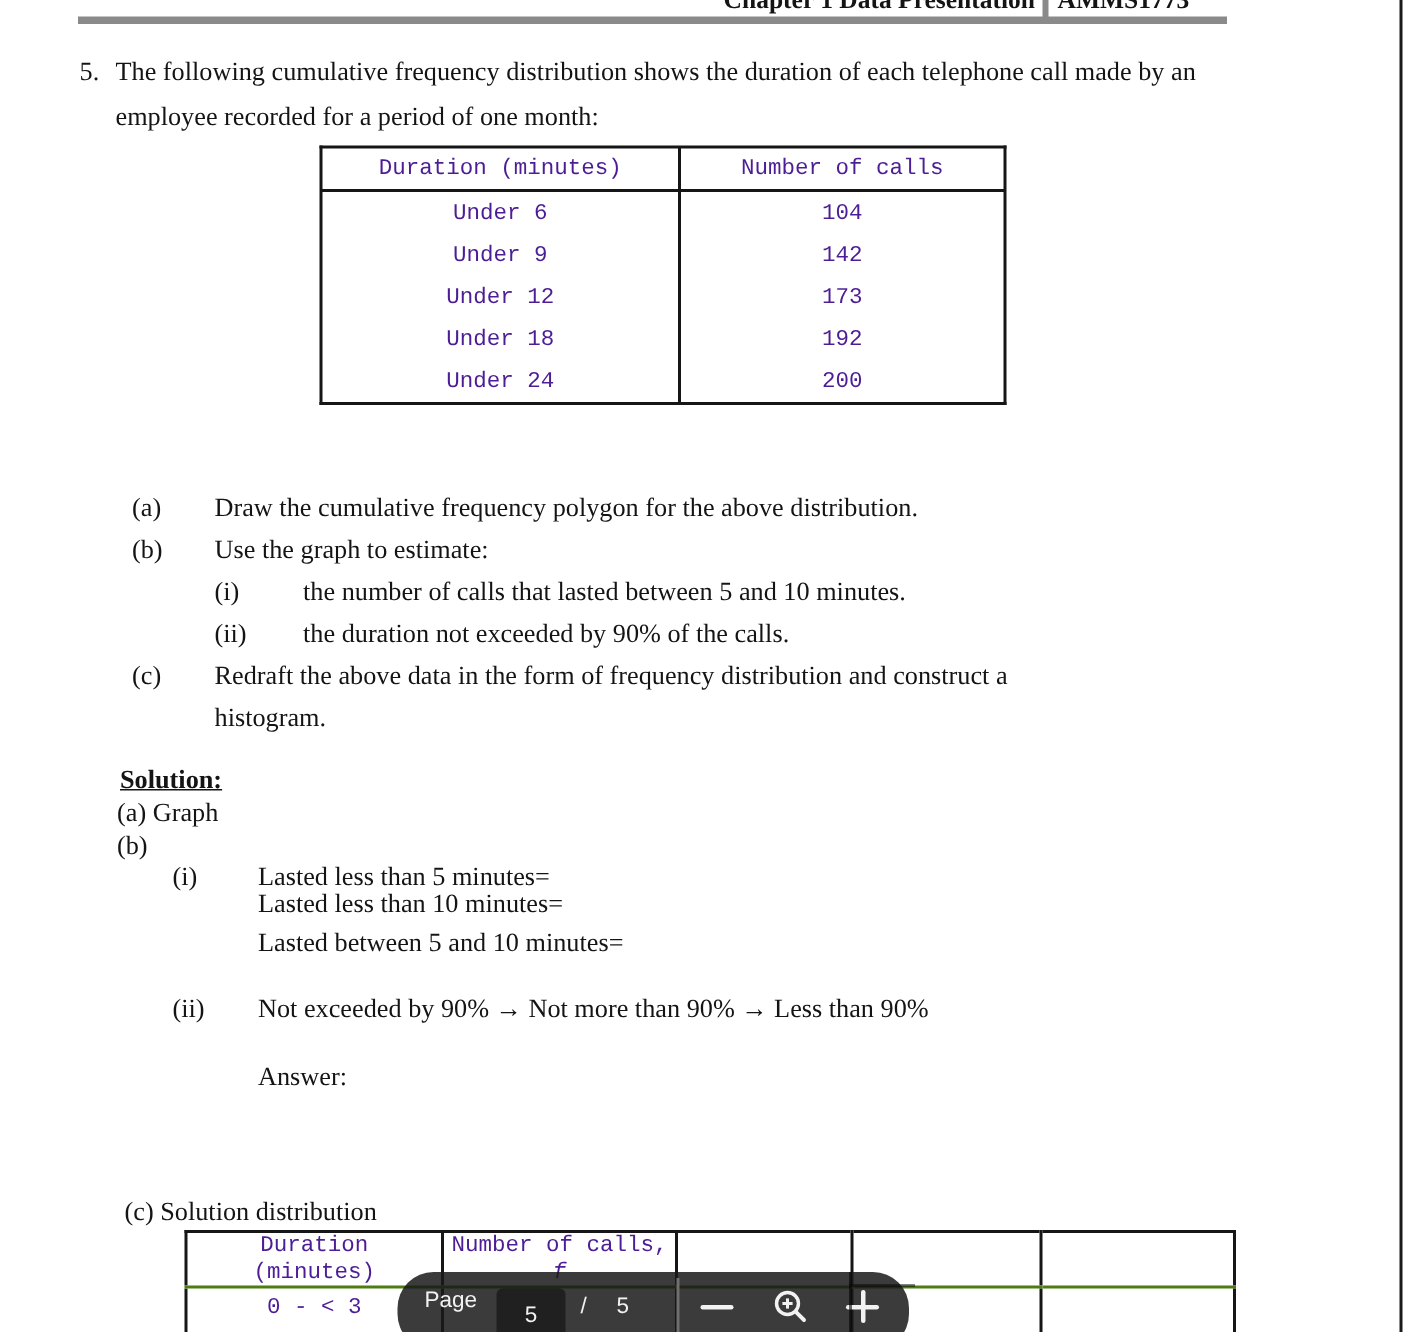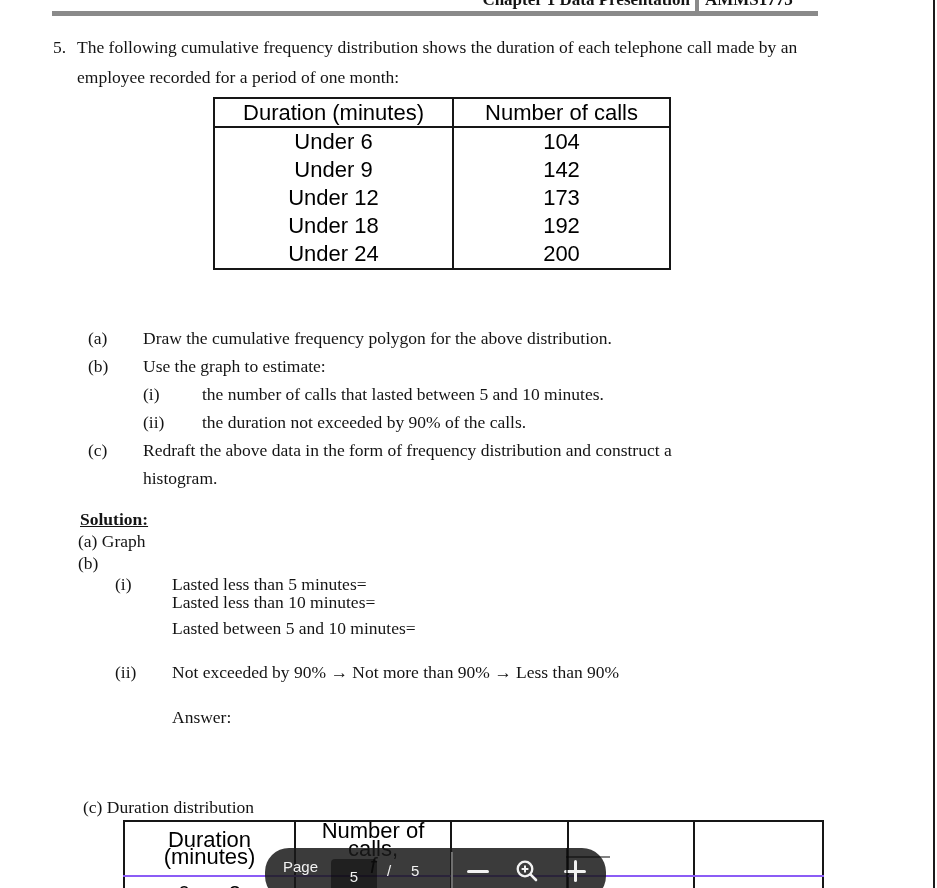--- a/index.html
+++ b/index.html
@@ -12,31 +12,31 @@
   
   .hdr-left{top:-10px;left:0;width:690px;text-align:right;font-weight:bold;font-size:17px;white-space:nowrap;}
   .hdr-right{top:-10px;left:705px;font-weight:bold;font-size:17px;white-space:nowrap;}
   .hdr-vsep{left:695px;top:0;width:4px;height:16px;background:#8a8a8a;}
   .hdr-rule{left:52px;top:11px;width:766px;height:5px;background:#8a8a8a;}
   .right-edge{left:933px;top:0;width:2px;height:888px;background:#1b1b1b;}
   
   .q-num{left:53px;top:32px;font-size:17.5px;line-height:30px;}
   .q-text{left:77px;top:32px;width:732px;font-size:17.5px;line-height:30px;white-space:normal;}
   
-  table{border-collapse:collapse;font-family:Liberation Sans, sans-serif;font-size:22px;color:#000000;}
+  table{border-collapse:collapse;font-family:Liberation Mono, monospace;font-size:15px;color:#4c1d95;}
   .t1{left:213px;top:97px;border:2px solid #161616;}
   .t1 td{text-align:center;padding:0;}
   .t1 td.c1{width:237px;}
   .t1 td.c2{width:215px;border-left:2px solid #161616;}
   .t1 tr.hd td{height:27px;border-bottom:2px solid #161616;}
   .t1 tr.dr td{height:28px;}
   .t2{left:123px;top:820px;border:2px solid #161616;table-layout:fixed;}
   .t2 td{text-align:center;padding:0;border-left:2px solid #161616;vertical-align:middle;}
   .t2 td:first-child{border-left:none;}
-  .t2 tr.hd td{height:35px;line-height:17.5px;border-bottom:2px solid #8b5cf6;}
+  .t2 tr.hd td{height:35px;line-height:17.5px;border-bottom:2px solid #4d7c0f;}
   .t2 tr.dr td{height:46px;vertical-align:top;padding-top:4px;}
   .fcell em{font-style:italic;}
   
   .sol-head{font-weight:bold;text-decoration:underline;}
   
   .toolbar{
     left:265px;top:848px;width:341px;height:52px;border-radius:24px;
     background:rgba(25,25,25,0.85);z-index:10;
     font-family:"Liberation Sans",sans-serif;color:#f2f2f2;font-size:15px;
   }
@@ -120,21 +120,21 @@
   <div class="abs ser sol-head" style="left:80px;top:508px;font-family:Liberation Serif, serif;">Solution:</div>
   <div class="abs ser" style="left:78px;top:530px;">(a) Graph</div>
   <div class="abs ser" style="left:78px;top:552px;">(b)</div>
   <div class="abs ser" style="left:115px;top:573px;">(i)</div>
   <div class="abs ser" style="left:172px;top:573px;">Lasted less than 5 minutes=</div>
   <div class="abs ser" style="left:172px;top:591px;">Lasted less than 10 minutes=</div>
   <div class="abs ser" style="left:172px;top:617px;">Lasted between 5 and 10 minutes=</div>
   <div class="abs ser" style="left:115px;top:661px;">(ii)</div>
   <div class="abs ser" style="left:172px;top:661px;">Not exceeded by 90% → Not more than 90% → Less than 90%</div>
   <div class="abs ser" style="left:172px;top:706px;">Answer:</div>
-  <div class="abs ser" style="left:83px;top:796px;">(c) Duration distribution</div>
+  <div class="abs ser" style="left:83px;top:796px;">(c) Solution distribution</div>
 
   <table class="abs t2">
     <colgroup>
         <col style="width:171px">
         <col style="width:156px">
         <col style="width:117px">
         <col style="width:126px">
         <col style="width:129px">
       </colgroup>
     <tbody>

